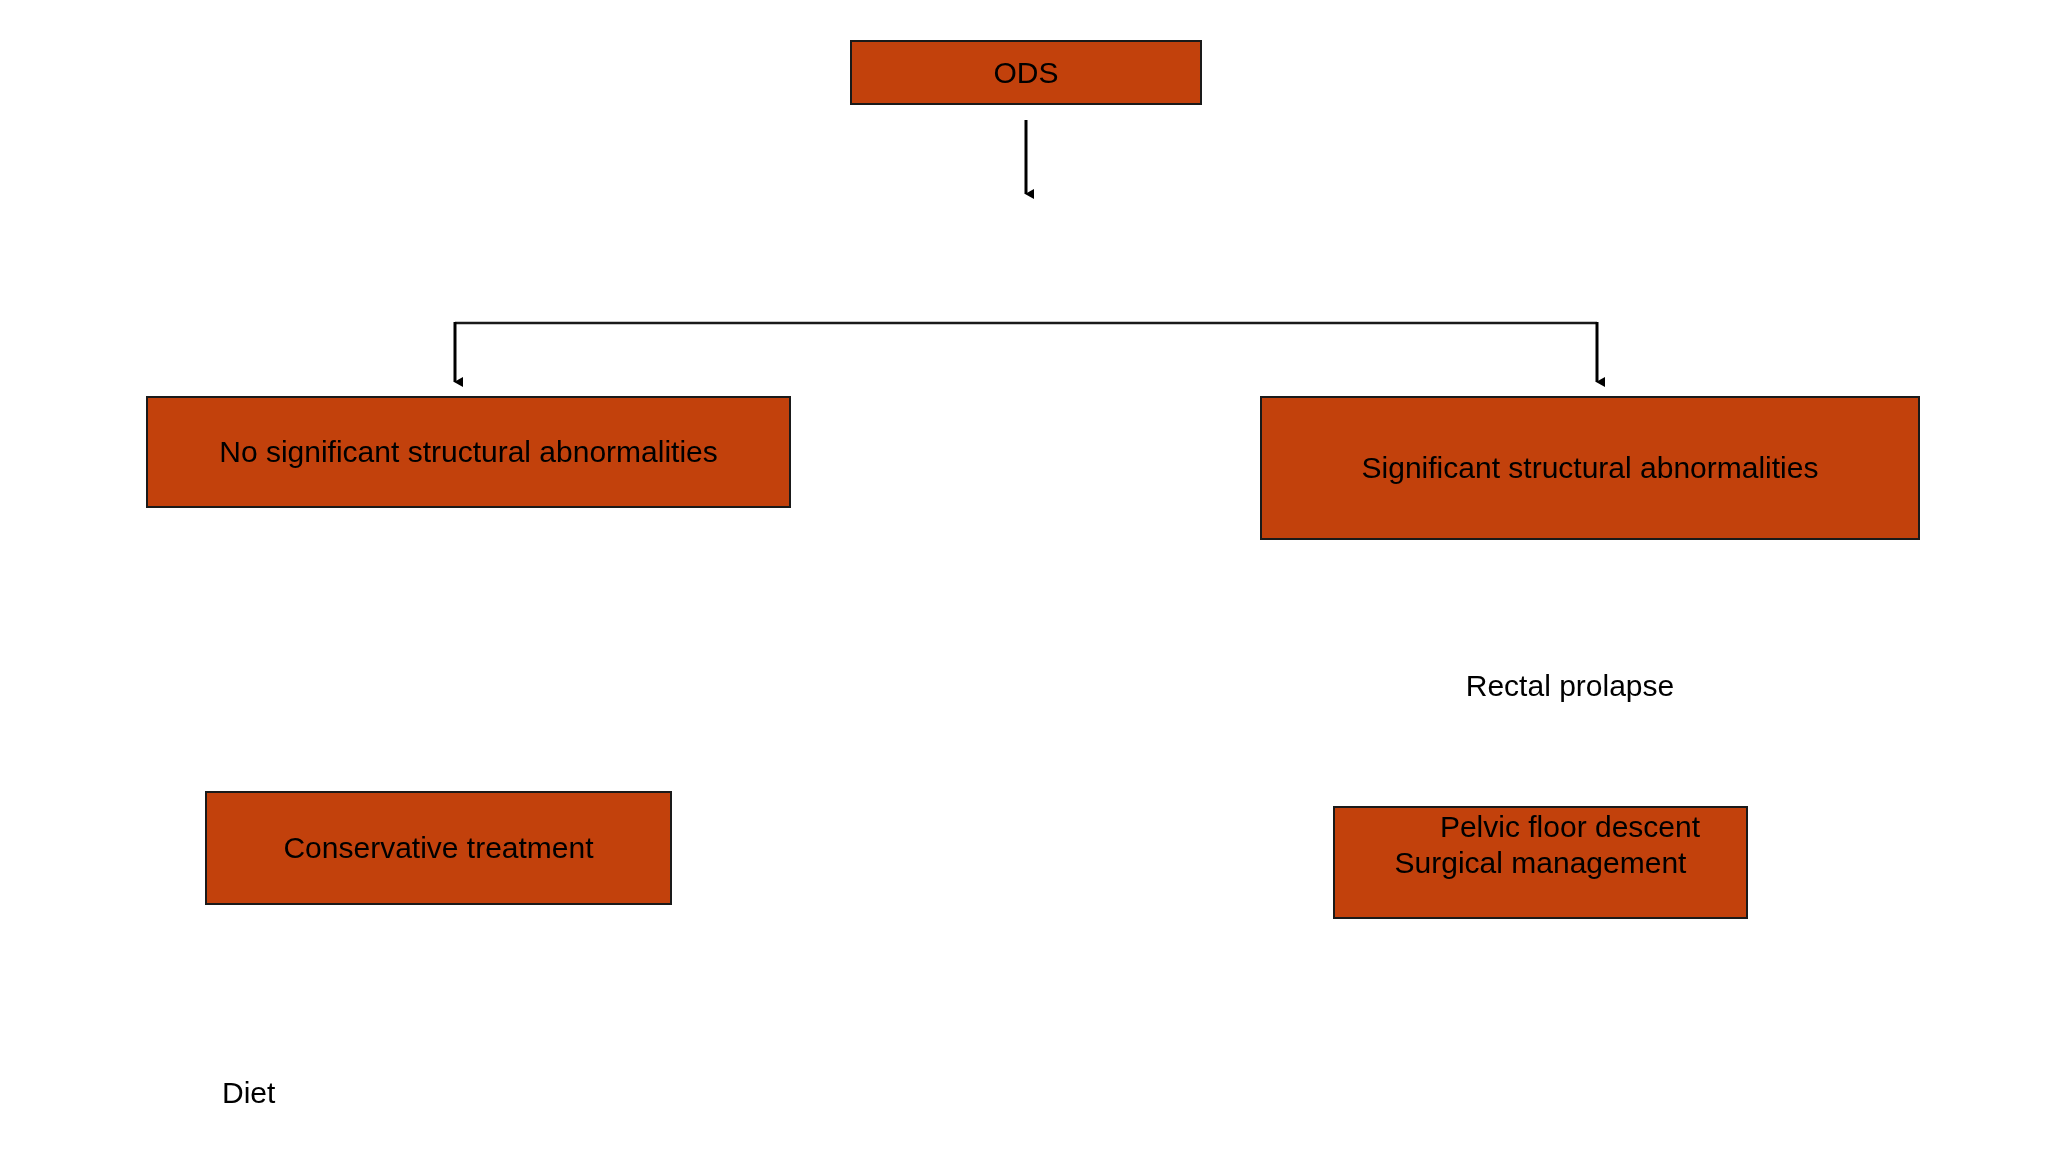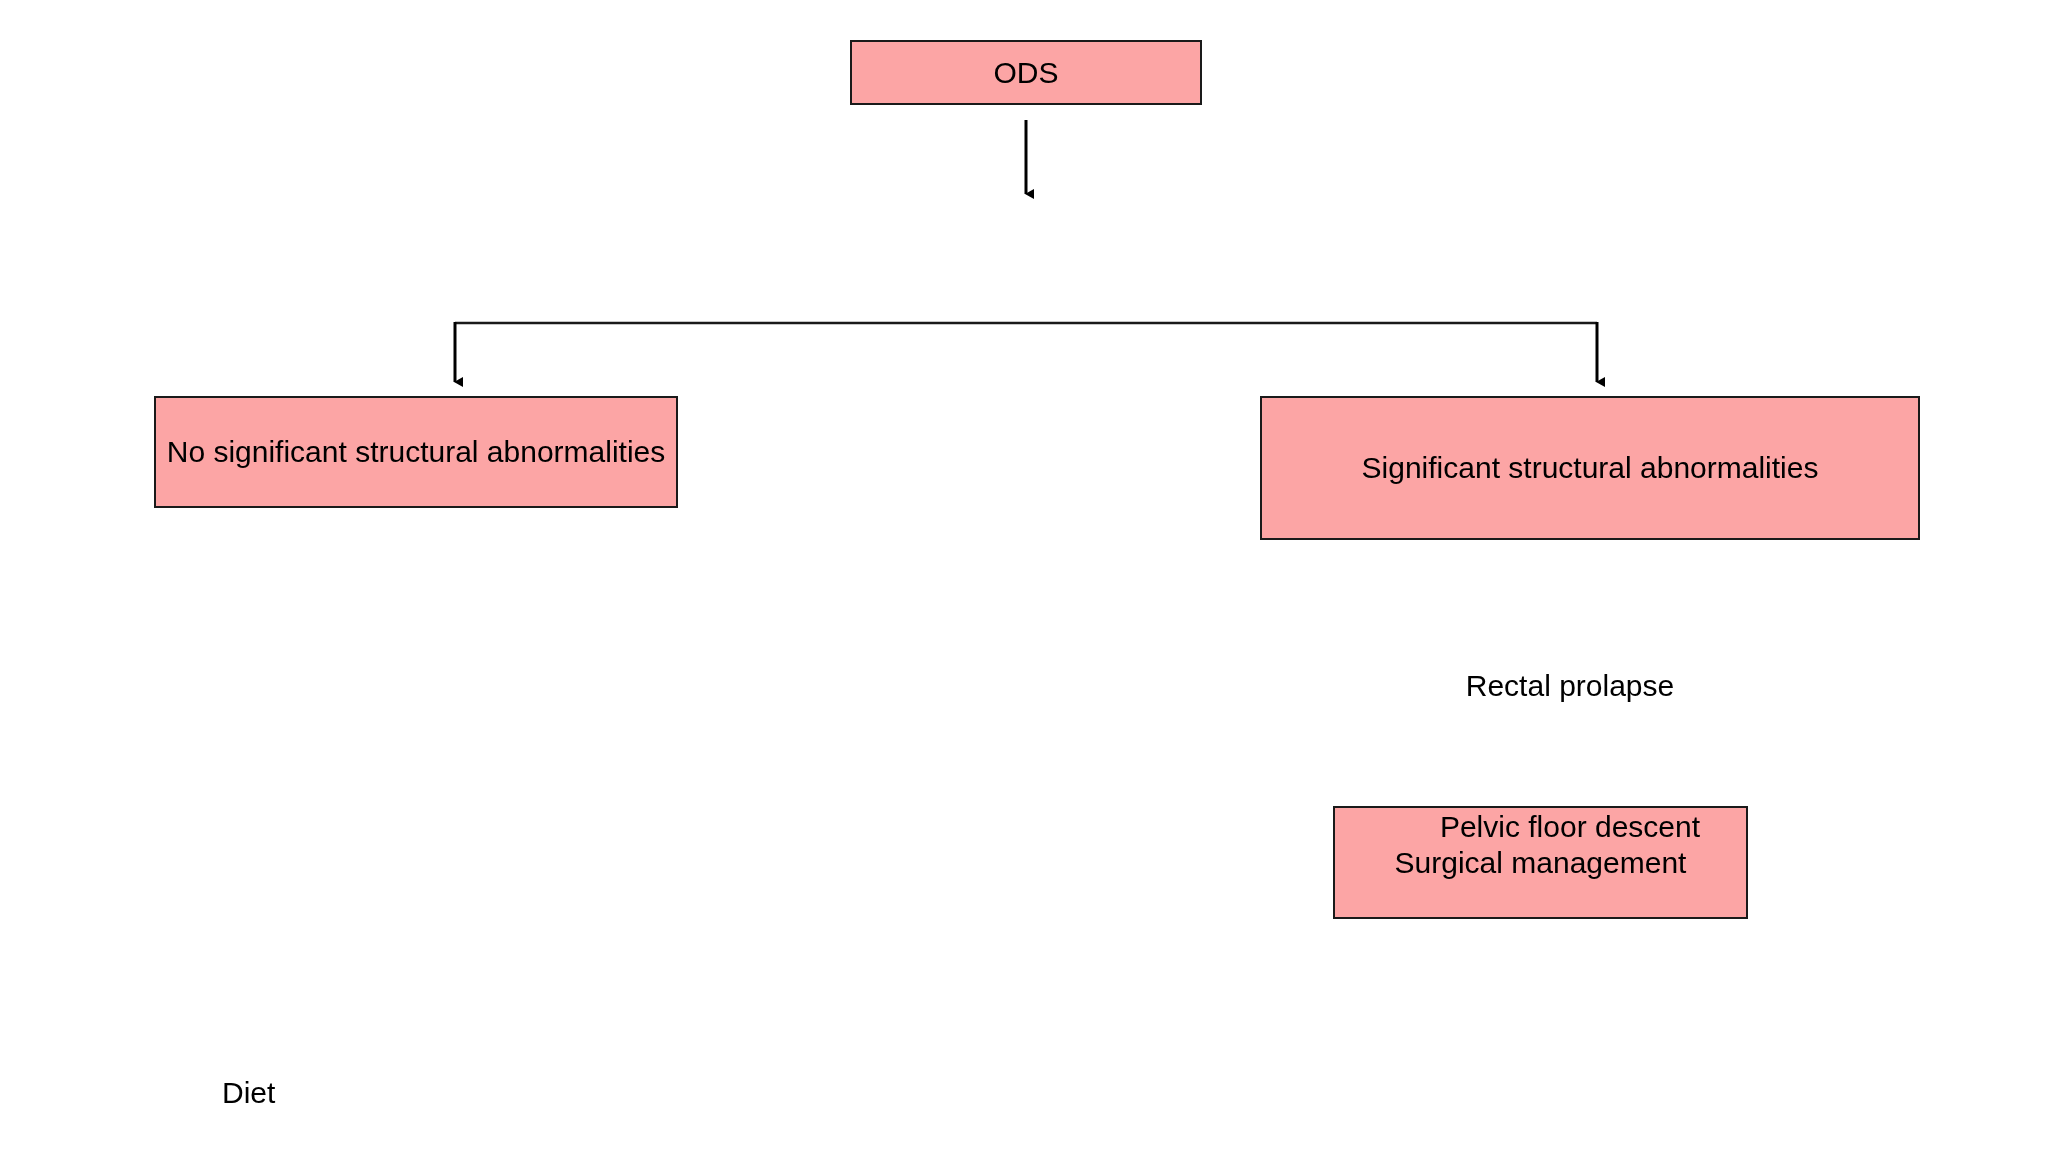--- a/index.html
+++ b/index.html
@@ -16,34 +16,34 @@
     overflow: hidden;
     font-family: "Liberation Sans", "DejaVu Sans", sans-serif;
     color: #000000;
   }
 
   
   .node {
     position: absolute;
     box-sizing: border-box;
     border: 2px solid #1a1a1a;
-    background: #fca5a5;
+    background: #c2410c;
     display: flex;
     align-items: center;
     justify-content: center;
     text-align: center;
     font-size: 30px;
     line-height: 1.2;
     color: #000000;
     padding: 12px 10px;
   }
 
   #node-ods        { left: 850px;  top: 40px;  width: 352px; height: 65px; }
   #node-mrd        { left: 850px;  top: 205px; width: 352px; height: 62px; }
-  #node-nosig      { left: 154px;  top: 396px; width: 524px; height: 112px; }
+  #node-nosig      { left: 146px;  top: 396px; width: 645px; height: 112px; }
   #node-sig        { left: 1260px; top: 396px; width: 660px; height: 144px; }
   #node-conserv    { left: 205px;  top: 791px; width: 467px; height: 114px; }
   #node-surgical   { left: 1333px; top: 806px; width: 415px; height: 113px; }
 
   
   #connectors {
     position: absolute;
     left: 0;
     top: 0;
     width: 2048px;
@@ -96,20 +96,21 @@
     </g>
   </svg>
 
   <div class="node" id="node-ods">ODS</div>
 
 
   <div class="node" id="node-nosig">No significant structural abnormalities</div>
 
   <div class="node" id="node-sig">Significant structural abnormalities</div>
 
+  <div class="node" id="node-conserv">Conservative treatment</div>
 
   <div class="node" id="node-surgical">Surgical management</div>
 
   <div class="textblock" id="list-findings">
     <span class="line">Rectal prolapse</span>
     <span class="line">Pelvic floor descent</span>
   </div>
 
   <div class="textblock" id="list-conservative">
     <span class="line">Diet</span>

